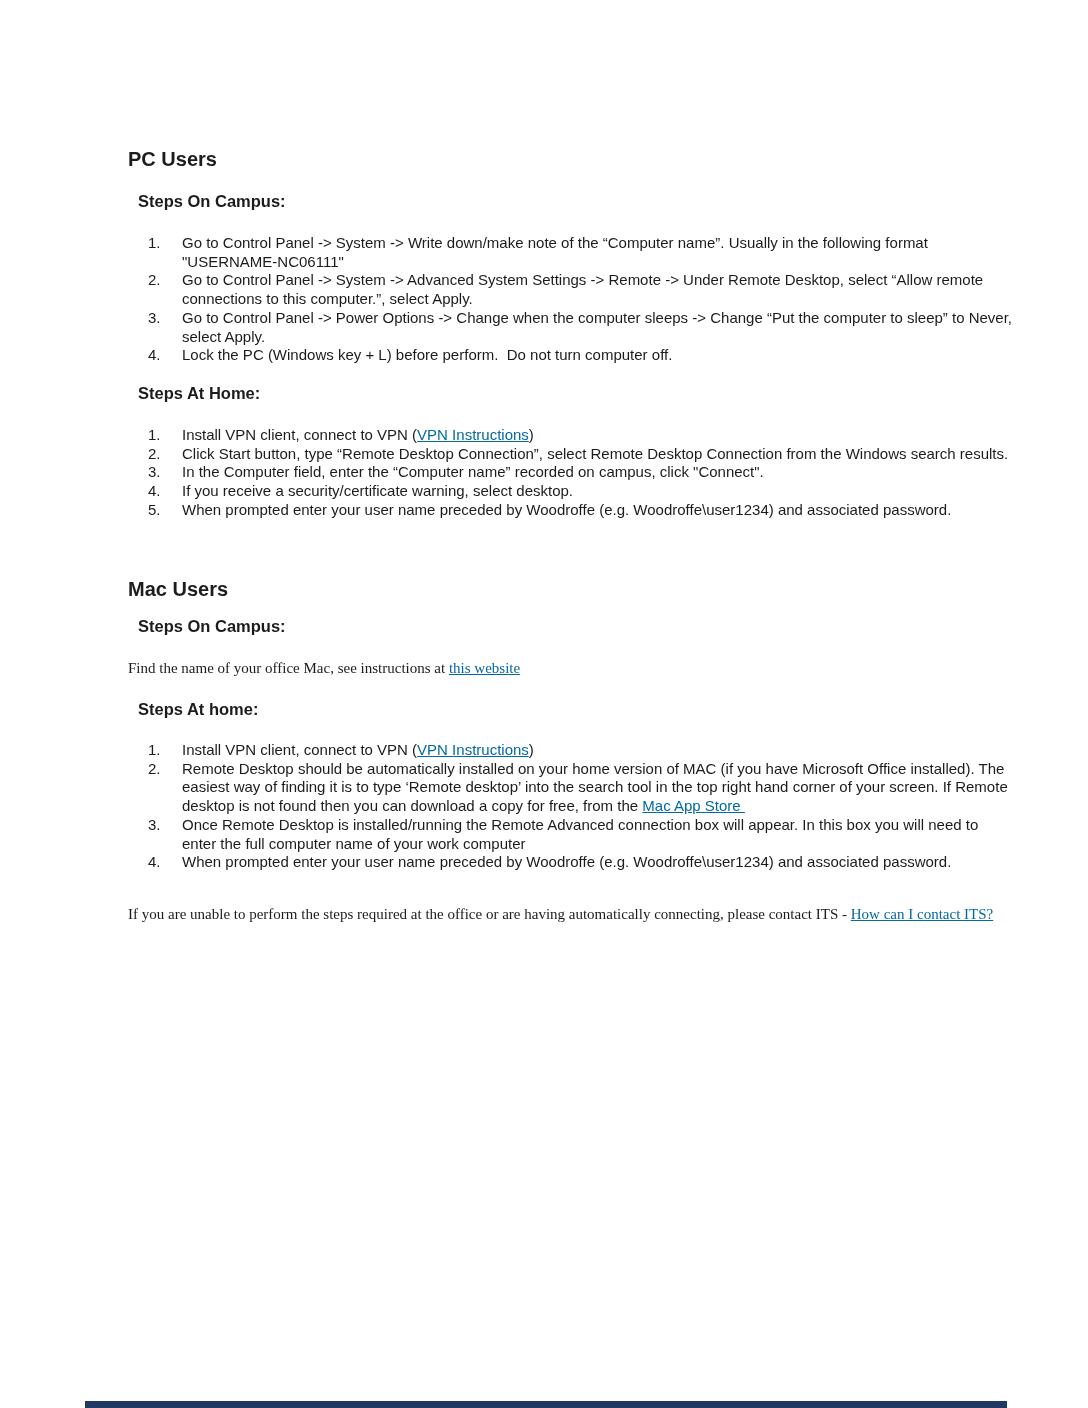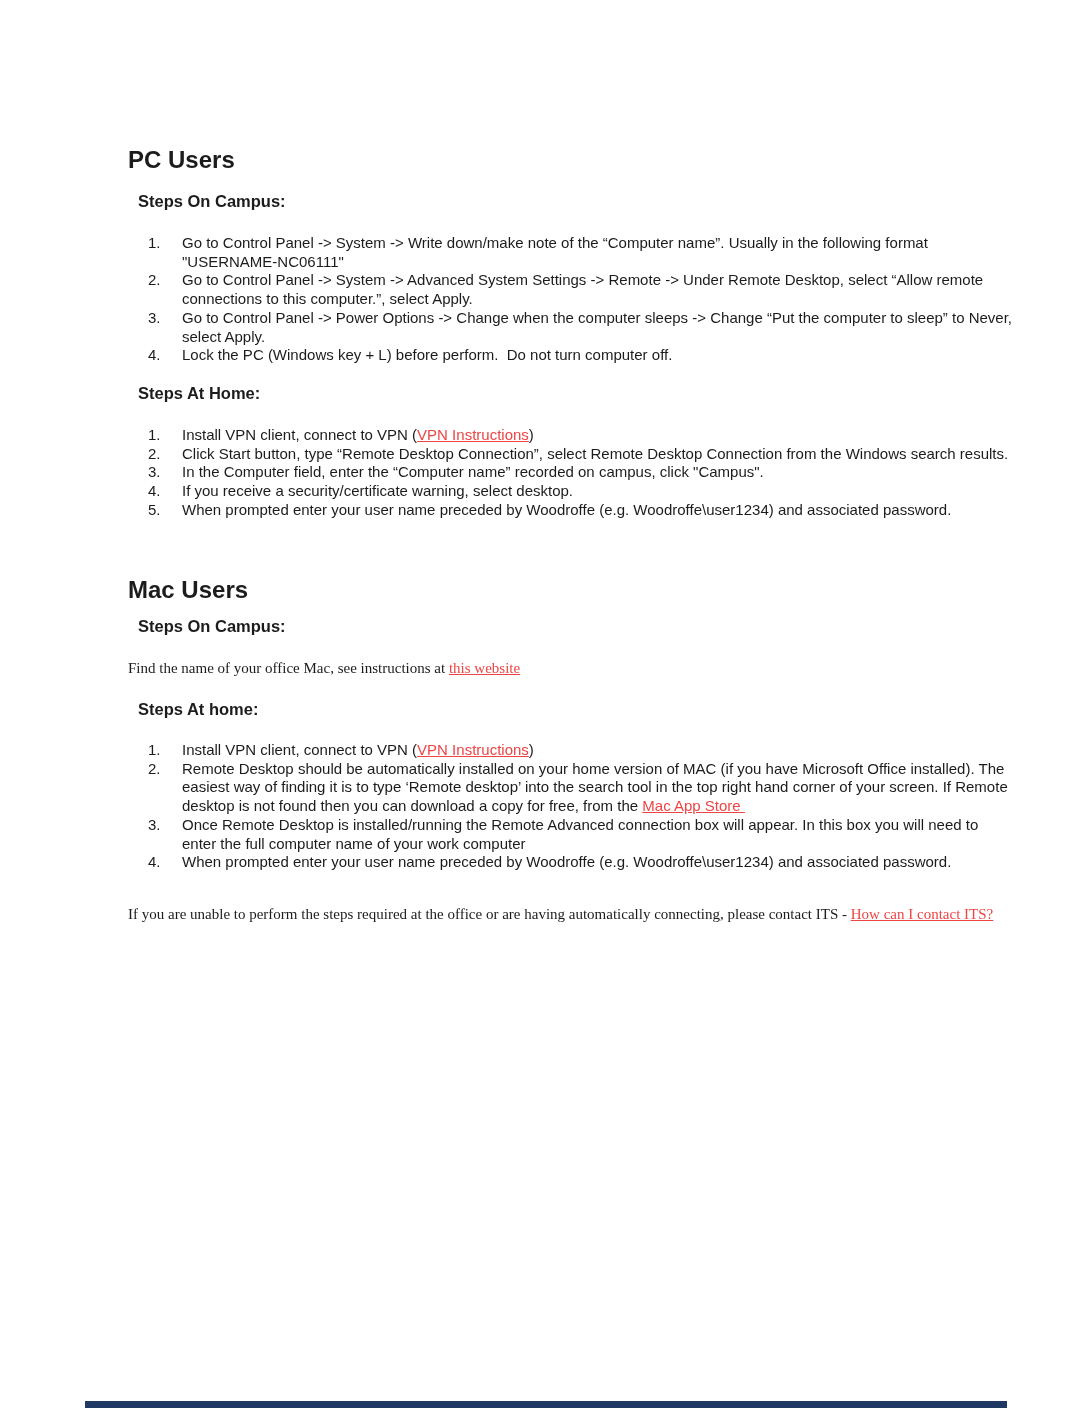--- a/index.html
+++ b/index.html
@@ -15,21 +15,21 @@
   .content {
     position: absolute;
     left: 128px;
     top: 0;
     width: 886px;
   }
   .h1 {
     position: absolute;
     left: 0;
     margin: 0;
-    font-size: 24px;
+    font-size: 20px;
     line-height: 23px;
     font-weight: bold;
     white-space: nowrap;
   }
   .h2 {
     position: absolute;
     left: 10px;
     margin: 0;
     font-size: 16.5px;
     line-height: 20px;
@@ -40,21 +40,21 @@
   .para { position: absolute; left: 0; width: 886px; font-size: 15px; line-height: 18.7px; font-family: Liberation Serif, serif; }
   .row { display: flex; font-size: 15px; line-height: 18.7px; }
   .num {
     flex: 0 0 34px;
     margin-left: 20px;
     text-align: left;
   }
   .txt { flex: 1 1 auto; white-space: pre-wrap; }
   .txt span, .para span { white-space: pre-wrap; }
   a.lnk {
-    color: #ef4444;
+    color: #0369a1;
     text-decoration: underline;
     cursor: pointer;
   }
   .bottom-bar {
     position: absolute;
     left: 85px;
     width: 922px;
     height: 7px;
     bottom: 0;
     background: #1f3864;
@@ -95,21 +95,21 @@
       <div class="row">
         <span class="num">1.</span>
         <div class="txt"><span>Install VPN client, connect to VPN (</span><a class="lnk">VPN Instructions</a><span>)</span></div>
       </div>
       <div class="row">
         <span class="num">2.</span>
         <div class="txt"><span>Click Start button, type “Remote Desktop Connection”, select Remote Desktop Connection from the Windows search results.</span></div>
       </div>
       <div class="row">
         <span class="num">3.</span>
-        <div class="txt"><span>In the Computer field, enter the “Computer name” recorded on campus, click "Campus".</span></div>
+        <div class="txt"><span>In the Computer field, enter the “Computer name” recorded on campus, click "Connect".</span></div>
       </div>
       <div class="row">
         <span class="num">4.</span>
         <div class="txt"><span>If you receive a security/certificate warning, select desktop.</span></div>
       </div>
       <div class="row">
         <span class="num">5.</span>
         <div class="txt"><span>When prompted enter your user name preceded by Woodroffe (e.g. Woodroffe\user1234) and associated password.</span></div>
       </div>
     </div>

